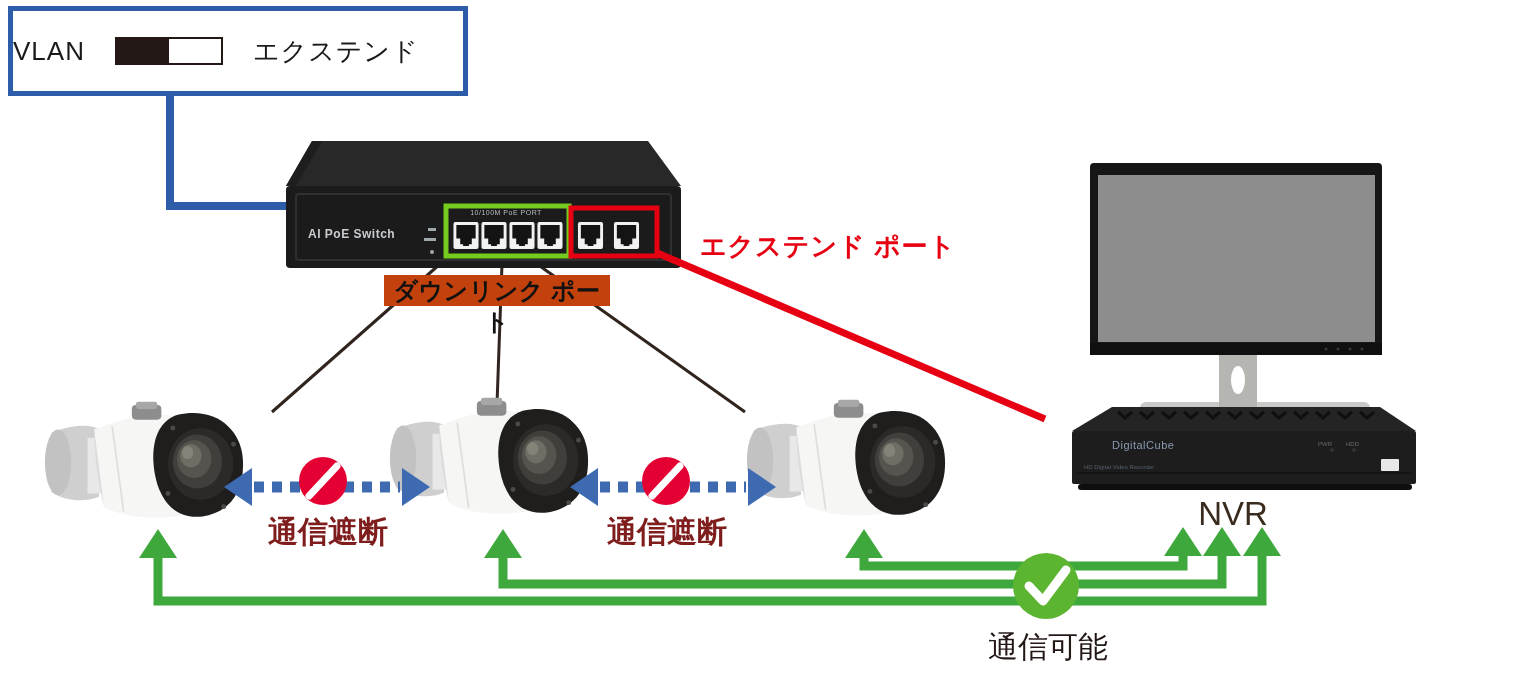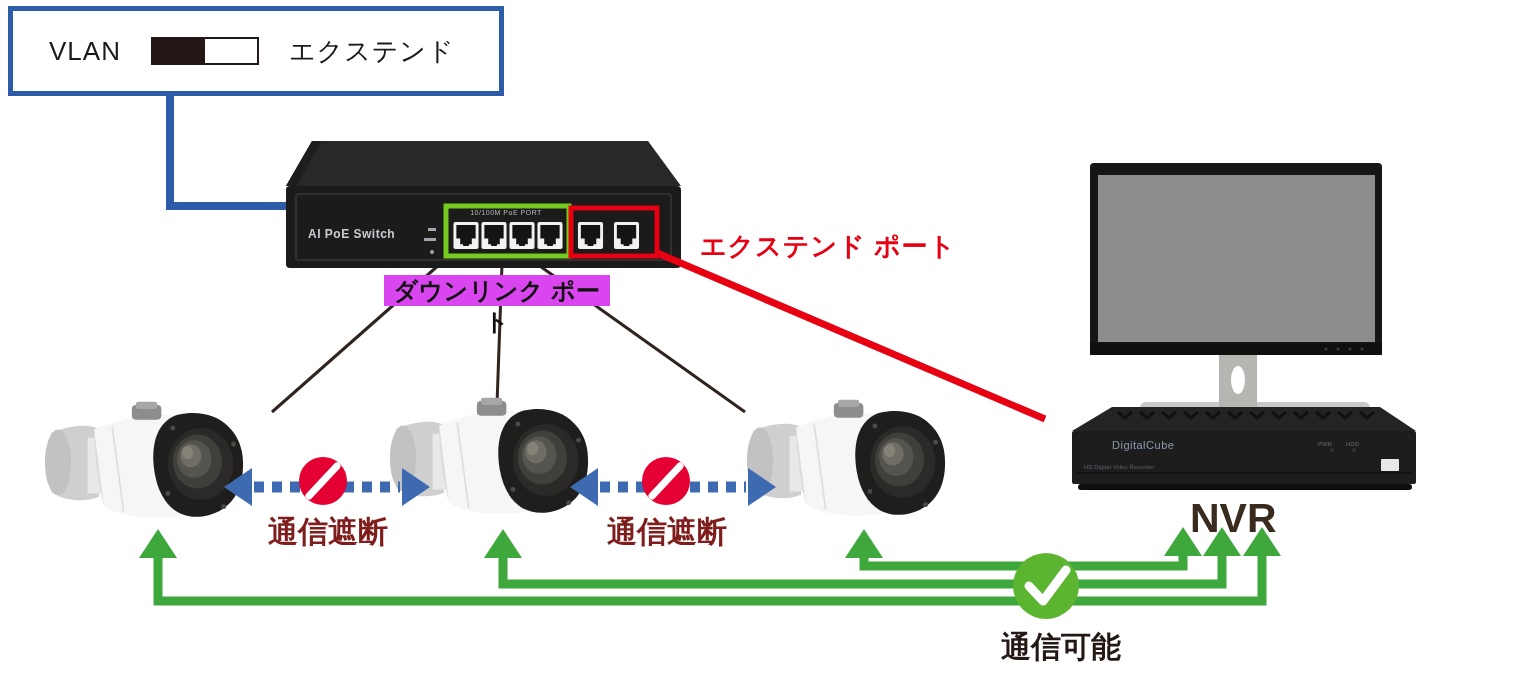--- a/index.html
+++ b/index.html
@@ -6,39 +6,39 @@
   .canvas{
     position:relative;width:1536px;height:682px;background:#fff;overflow:hidden;
     font-family:"Liberation Sans","DejaVu Sans",sans-serif;
   }
   .layer{position:absolute;left:0;top:0;}
   .abs{position:absolute;}
   
   .vlan-panel{
     left:8px;top:6px;width:450px;height:80px;background:#fff;
     border:5px solid #2D5CA8;display:flex;align-items:center;
-    padding-left:36px;gap:30px;box-sizing:content-box;
+    gap:30px;box-sizing:content-box;
   }
   .vlan-panel .lbl{font-size:26px;color:#1a1a1a;letter-spacing:1px;}
   .toggle{width:104px;height:24px;border:2px solid #231815;background:#fff;}
   .toggle .knob{width:50%;height:100%;background:#231815;}
   
   .switch-name{left:308px;top:227px;font-size:12px;font-weight:bold;color:#C8CCD0;letter-spacing:.5px;}
   .ports-caption{left:449px;top:209px;width:114px;text-align:center;font-size:7px;color:#B9BDC0;letter-spacing:.5px;}
   
   .uplink-label{left:700px;top:229px;font-size:26px;font-weight:700;color:#E60012;letter-spacing:1px;}
   .downlink-label{
     left:384px;top:275px;width:226px;height:31px;line-height:31px;text-align:center;
-    background:#d946ef;color:#111;font-size:24px;font-weight:700;letter-spacing:.5px;
+    background:#c2410c;color:#111;font-size:24px;font-weight:700;letter-spacing:.5px;
   }
   .blocked-label{width:132px;text-align:center;font-size:30px;font-weight:800;color:#7f1d1d;}
   .blocked-1{left:262px;top:512px;}
   .blocked-2{left:601px;top:512px;}
-  .allowed-label{left:982px;top:627px;width:132px;text-align:center;font-size:30px;font-weight:700;color:#231815;margin-left:13px;}
-  .nvr-label{left:1190px;top:495px;width:86px;text-align:center;font-size:41px;font-weight:700;color:#3A2B1F;}
+  .allowed-label{left:982px;top:627px;width:132px;text-align:center;font-size:30px;font-weight:400;color:#231815;}
+  .nvr-label{left:1190px;top:495px;width:86px;text-align:center;font-size:33px;font-weight:400;color:#3A2B1F;}
   .nvr-brand{left:1112px;top:439px;font-size:11px;color:#8A9BB0;letter-spacing:.5px;}
   .nvr-model{left:1084px;top:464px;font-size:6px;color:#55606A;}
   .nvr-leds{left:1318px;top:441px;font-size:6px;color:#6a6a6a;display:flex;gap:14px;}
 </style>
 </head>
 <body>
 
 <div class="canvas">
 
   <svg class="layer" width="1536" height="682" viewBox="0 0 1536 682">

